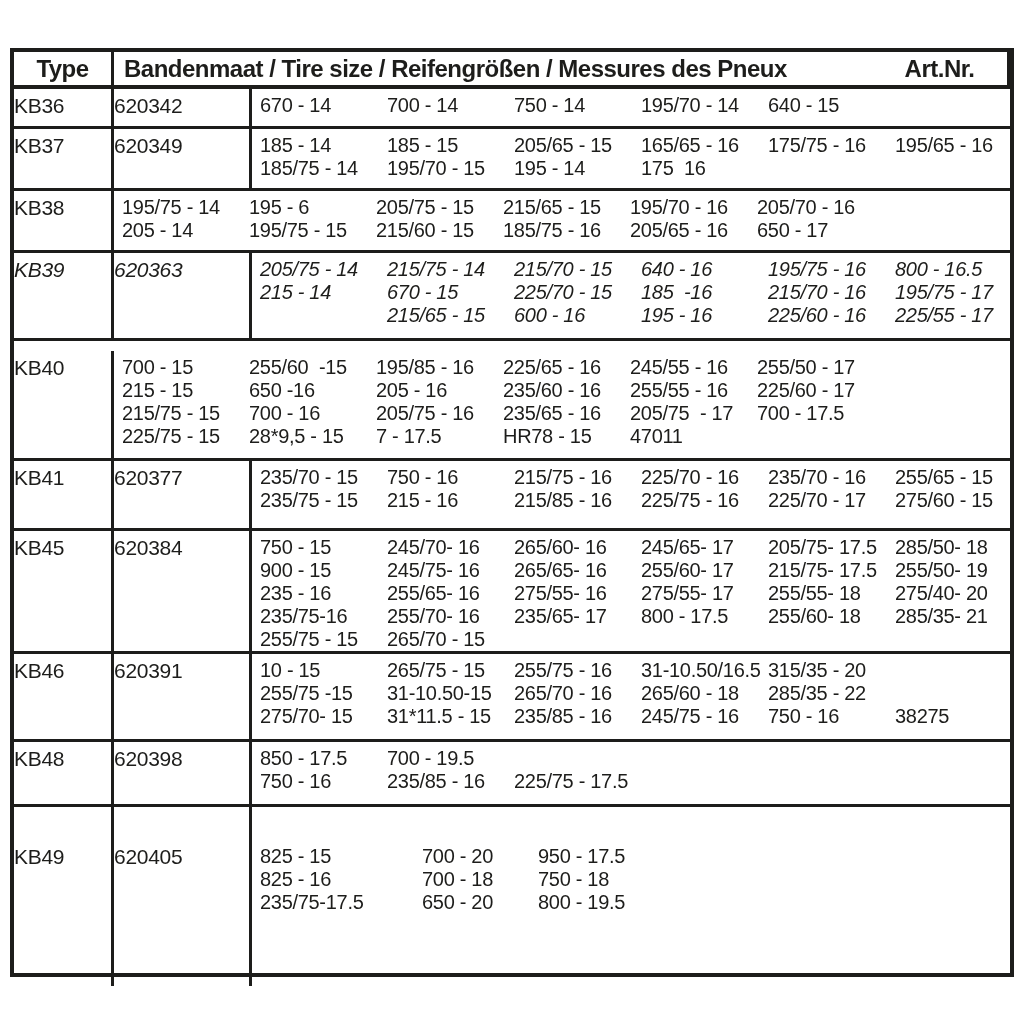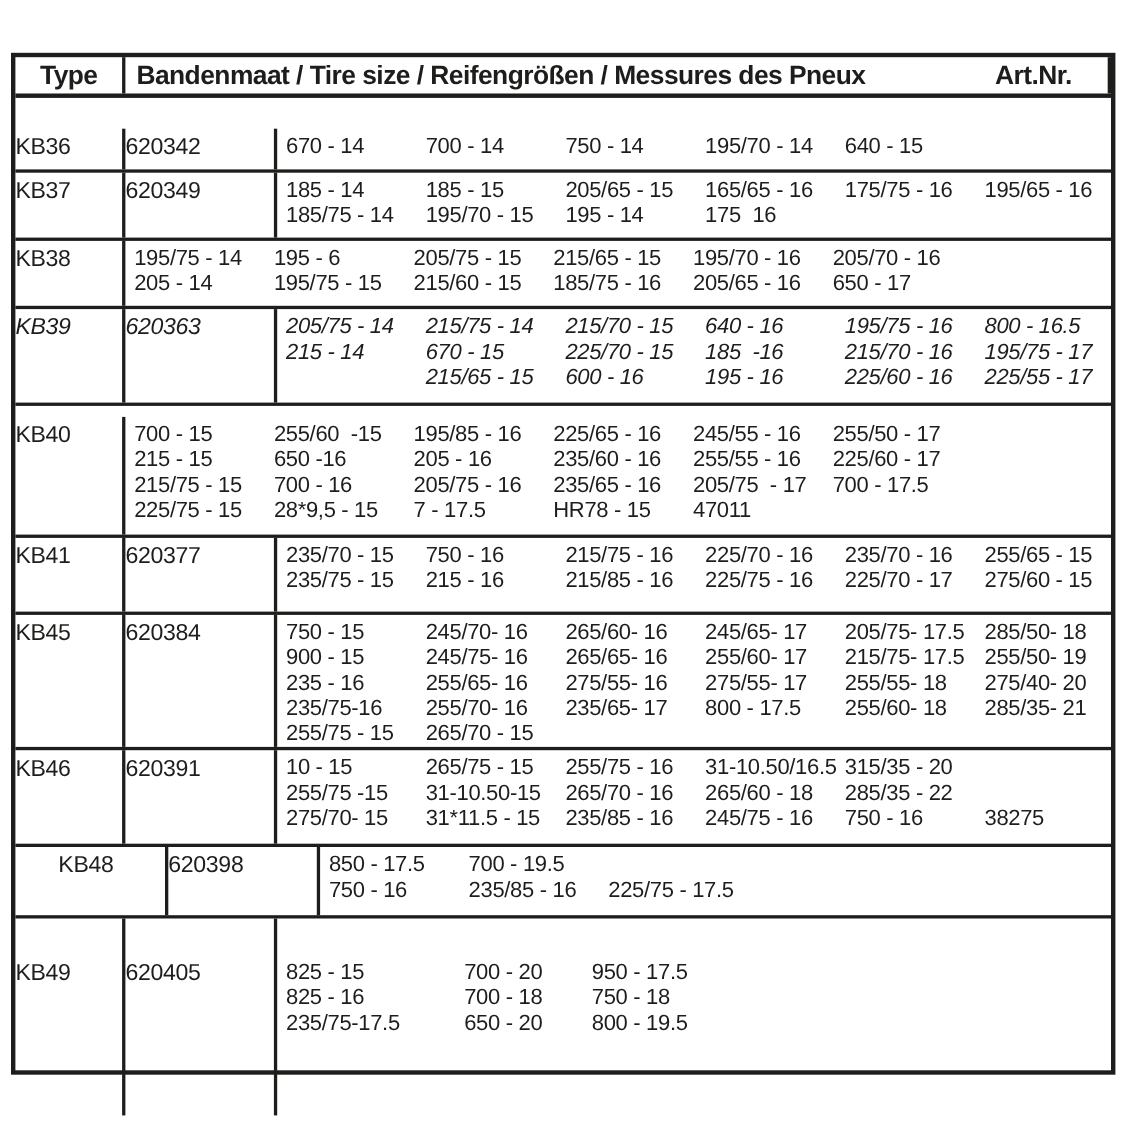--- a/index.html
+++ b/index.html
@@ -17,21 +17,20 @@
   .spec-table{
     position:absolute;
     left:10px;
     top:48px;
     width:1004px;
     height:929px;
     border:4px solid var(--border-color);
     background:var(--bg-color);
     display:flex;
     flex-direction:column;
-    gap:28px;
   }
   
   .header-row{
     display:flex;
     min-height:37px;
     border-bottom:4px solid var(--border-color);
     font-weight:bold;
     font-size:24px;
     letter-spacing:-0.5px;
   }
@@ -65,21 +64,21 @@
   .item{white-space:pre;overflow:visible;}
   
   .row:nth-child(1){min-height:40px;}
   .row:nth-child(2){min-height:62px;}
   .row:nth-child(3){min-height:62px;}
   .row:nth-child(4){min-height:88px;font-style:italic;}
   .row:nth-child(5){min-height:110px;margin-top:10px;}
   .row:nth-child(6){min-height:70px;}
   .row:nth-child(7){min-height:120px;}
   .row:nth-child(8){min-height:88px;}
-  .row:nth-child(9){min-height:65px;padding-left:39px;}
+  .row:nth-child(9){min-height:65px;}
   .row:nth-child(10){min-height:179px;}
   
   .row:last-child .type-col,
   .row:last-child .art-col,
   .row:last-child .sizes-col{padding-top:38px;}
   .row:last-child .line{grid-template-columns:162px 116px repeat(4,127px);}
 </style>
 </head>
 <body>
 

